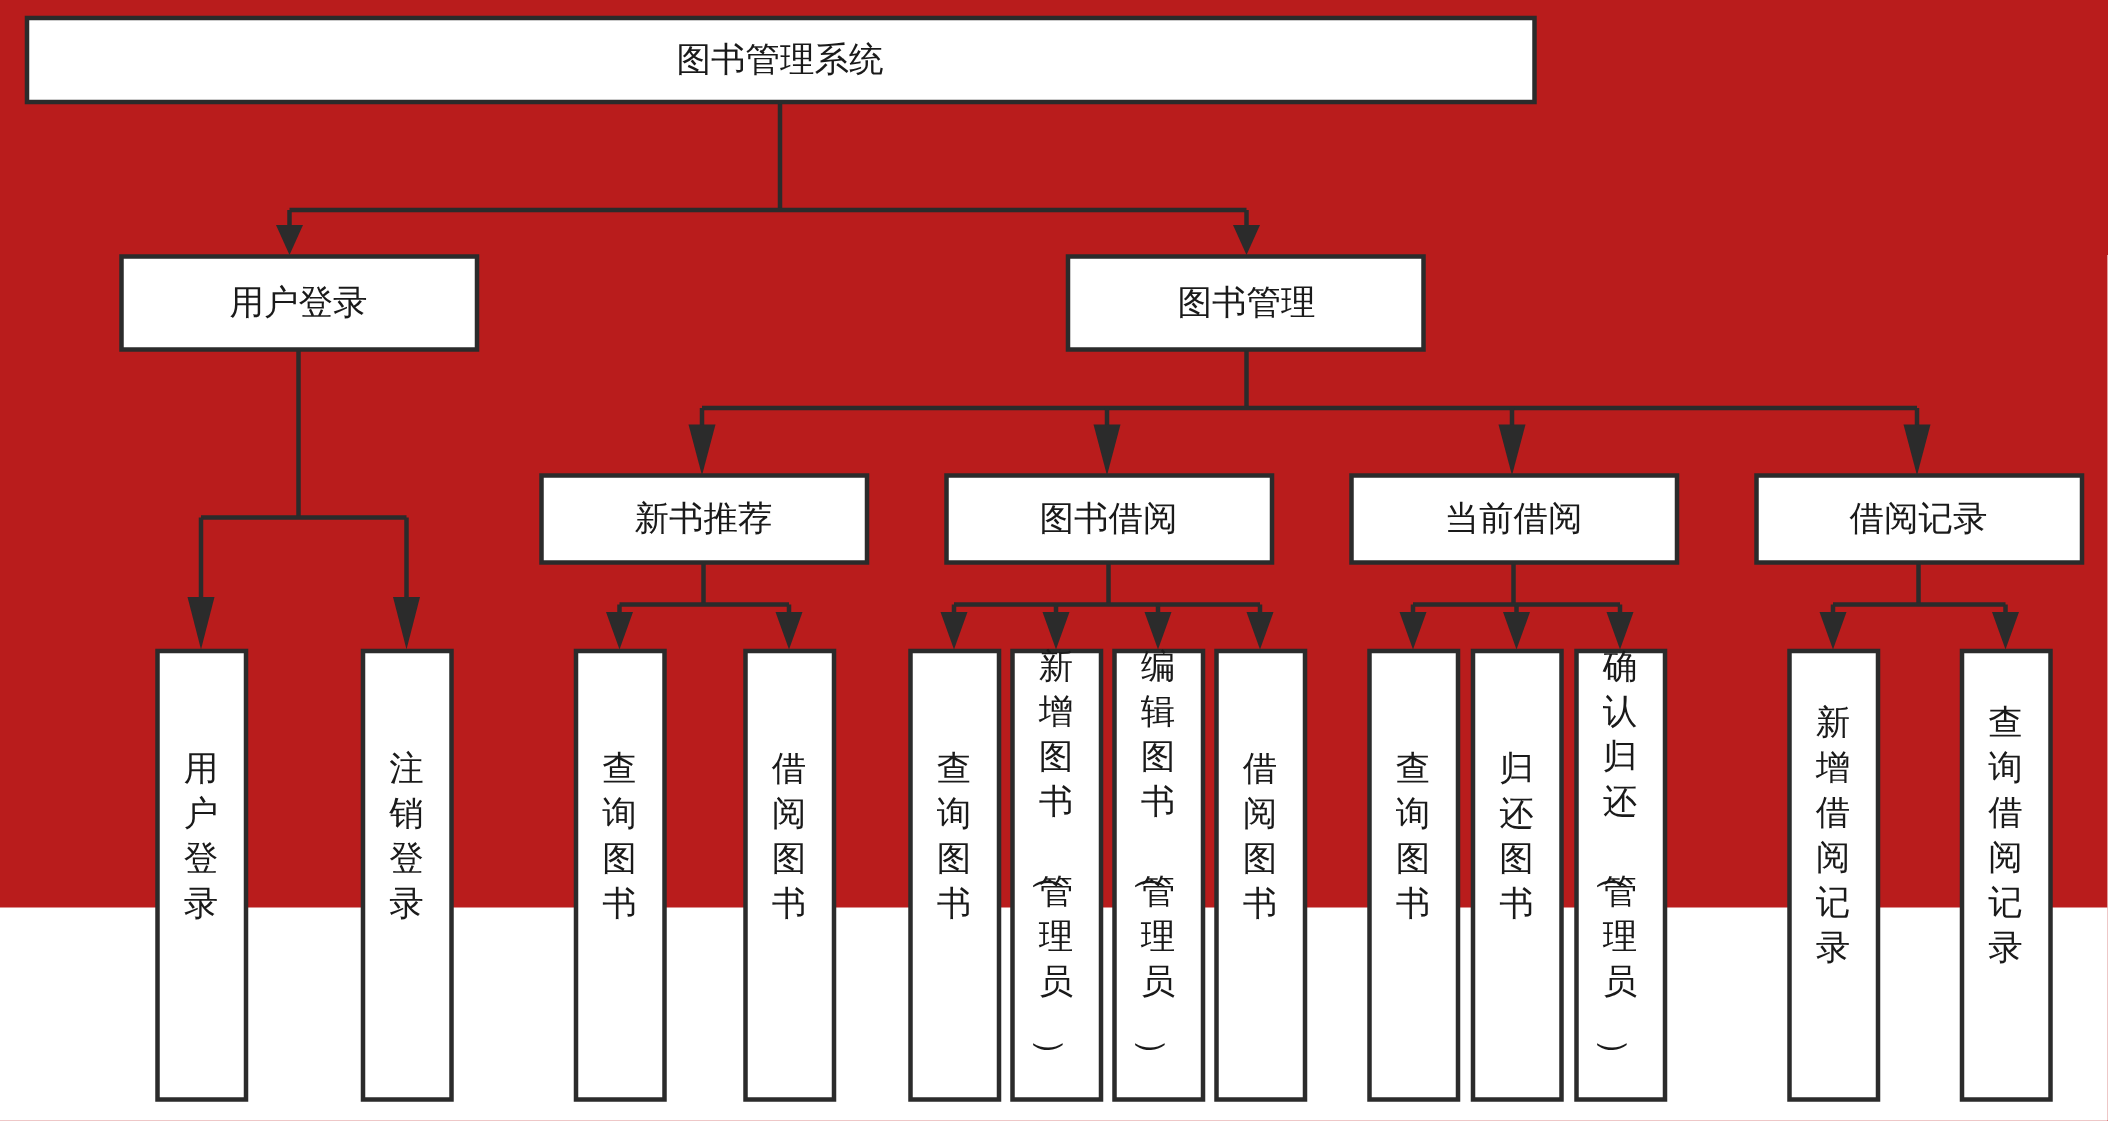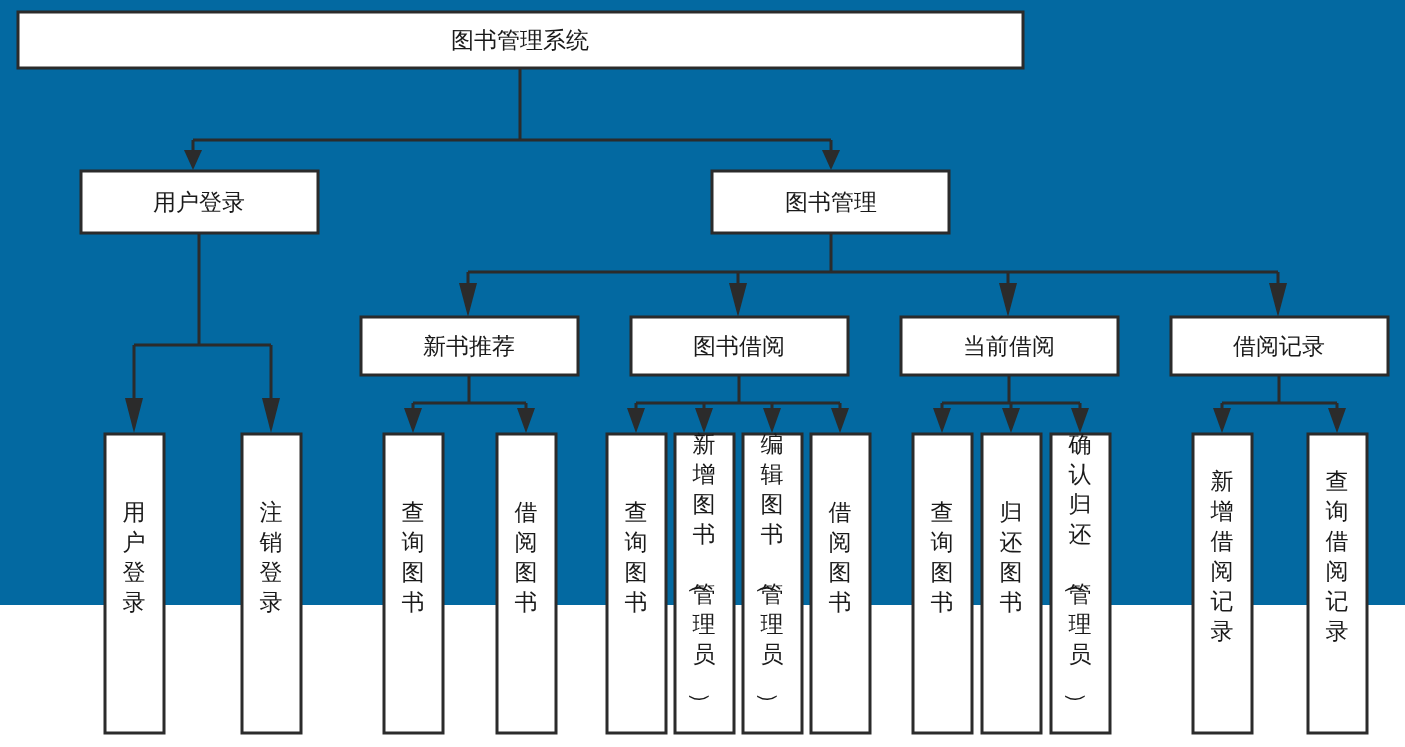--- a/index.html
+++ b/index.html
@@ -10,21 +10,21 @@
   body {
     width: 1405px;
     height: 747px;
     font-family: "DejaVu Sans", "Liberation Sans", sans-serif;
     overflow: hidden;
   }
   #diagram-root {
     position: relative;
     width: 1405px;
     height: 605px;
-    background: #0369a1;
+    background: #b91c1c;
   }
   svg.flow {
     position: absolute;
     top: 0;
     left: 0;
     width: 1405px;
     height: 747px;
     display: block;
   }
   .node-rect {

